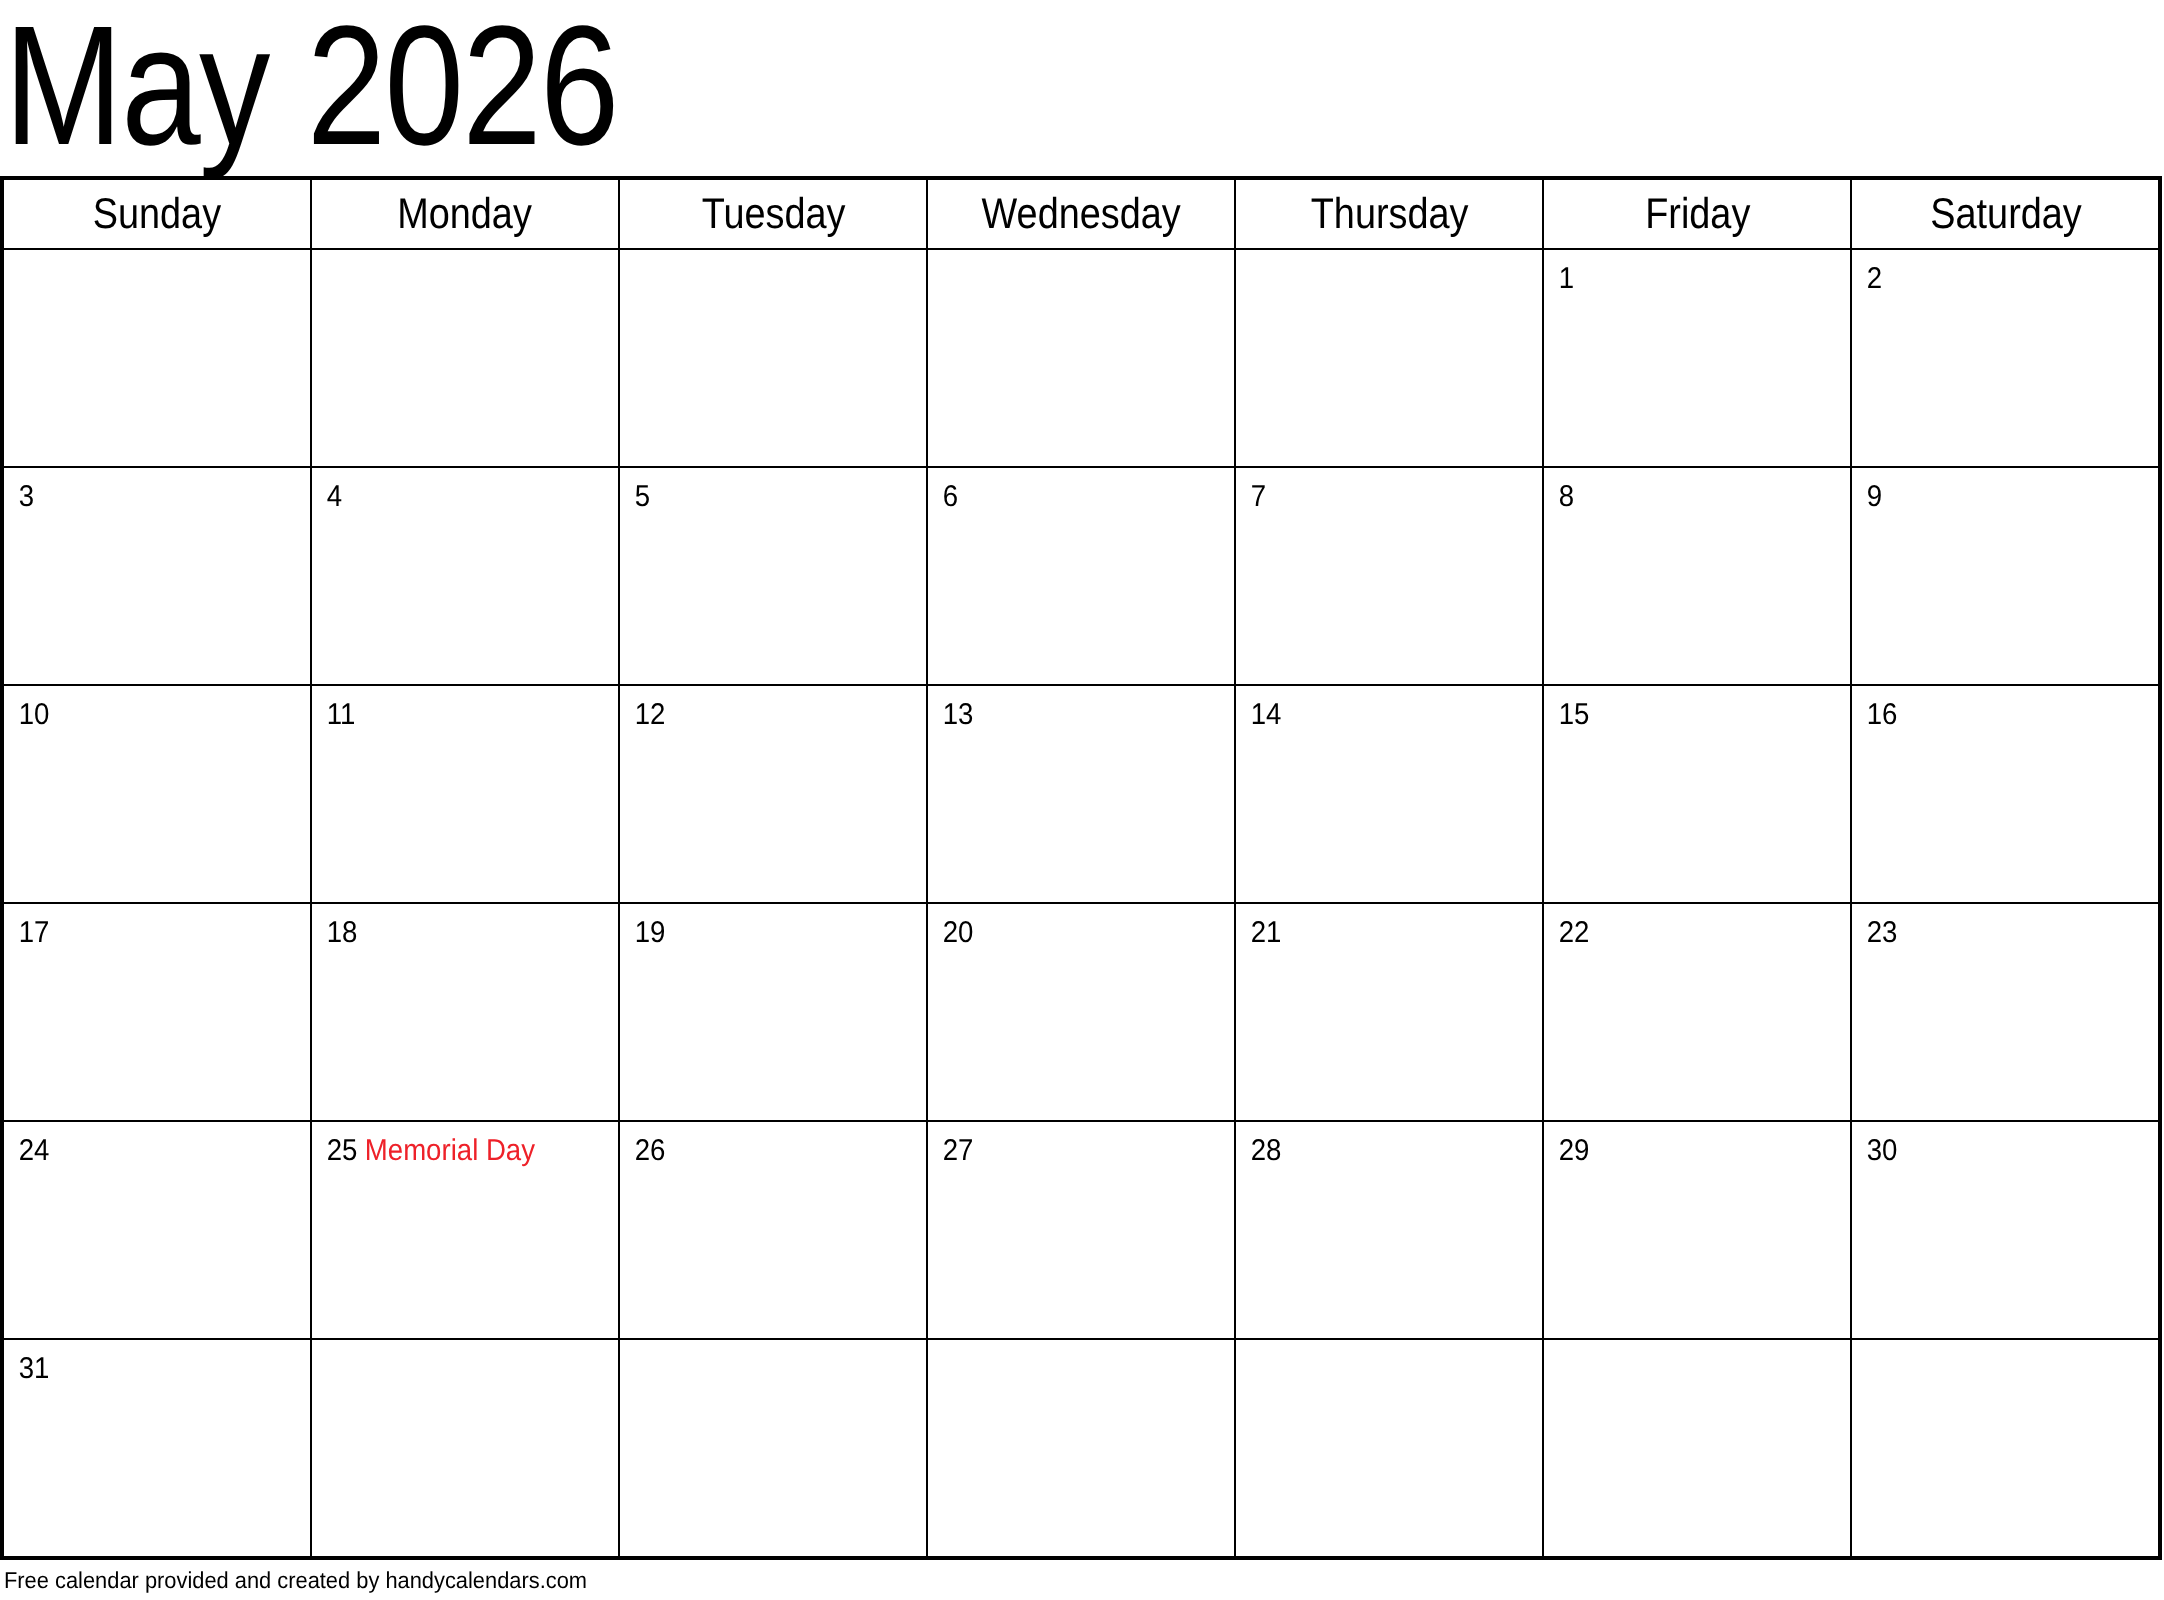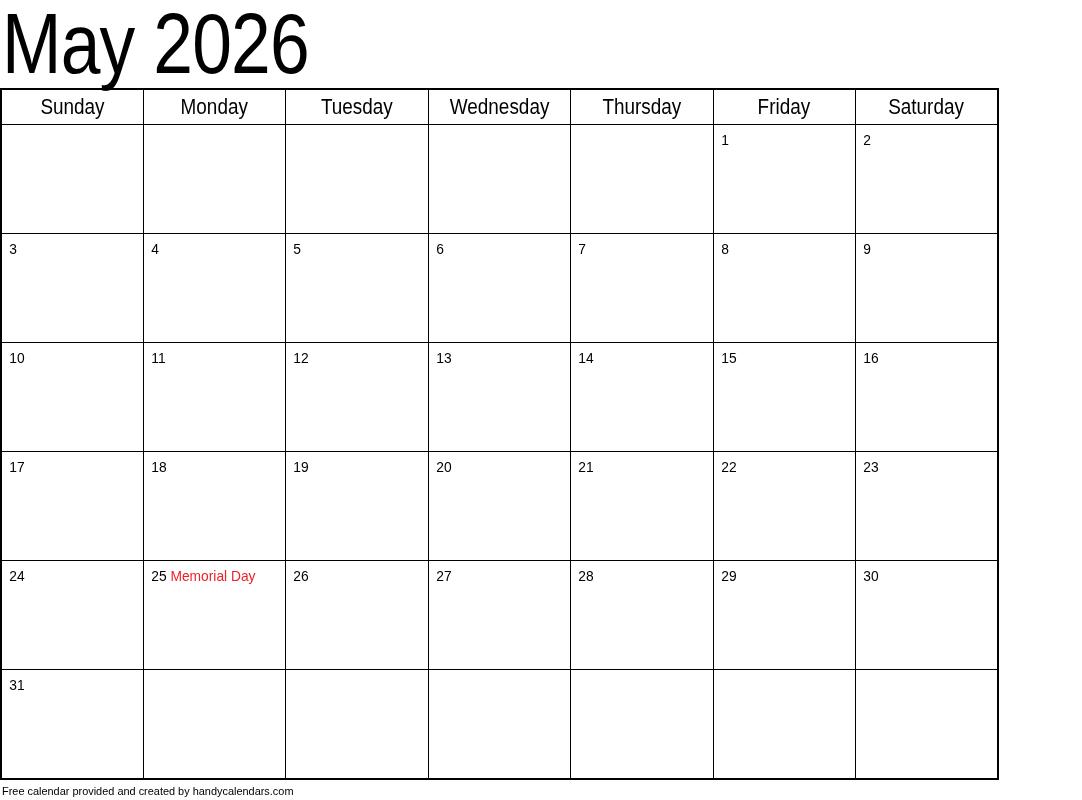--- a/index.html
+++ b/index.html
@@ -25,21 +25,21 @@
     line-height: 1.12;
     white-space: nowrap;
     transform: scaleX(0.84);
     transform-origin: 0 0;
     letter-spacing: -1px;
   }
   table.calendar-grid {
     position: absolute;
     top: 88px;
     left: 0;
-    width: 999px;
+    width: 1081px;
     border-collapse: collapse;
     table-layout: fixed;
     border: 2px solid #000000;
   }
   table.calendar-grid th,
   table.calendar-grid td {
     border: 1.5px solid #000000;
     padding: 0;
   }
   table.calendar-grid th {

